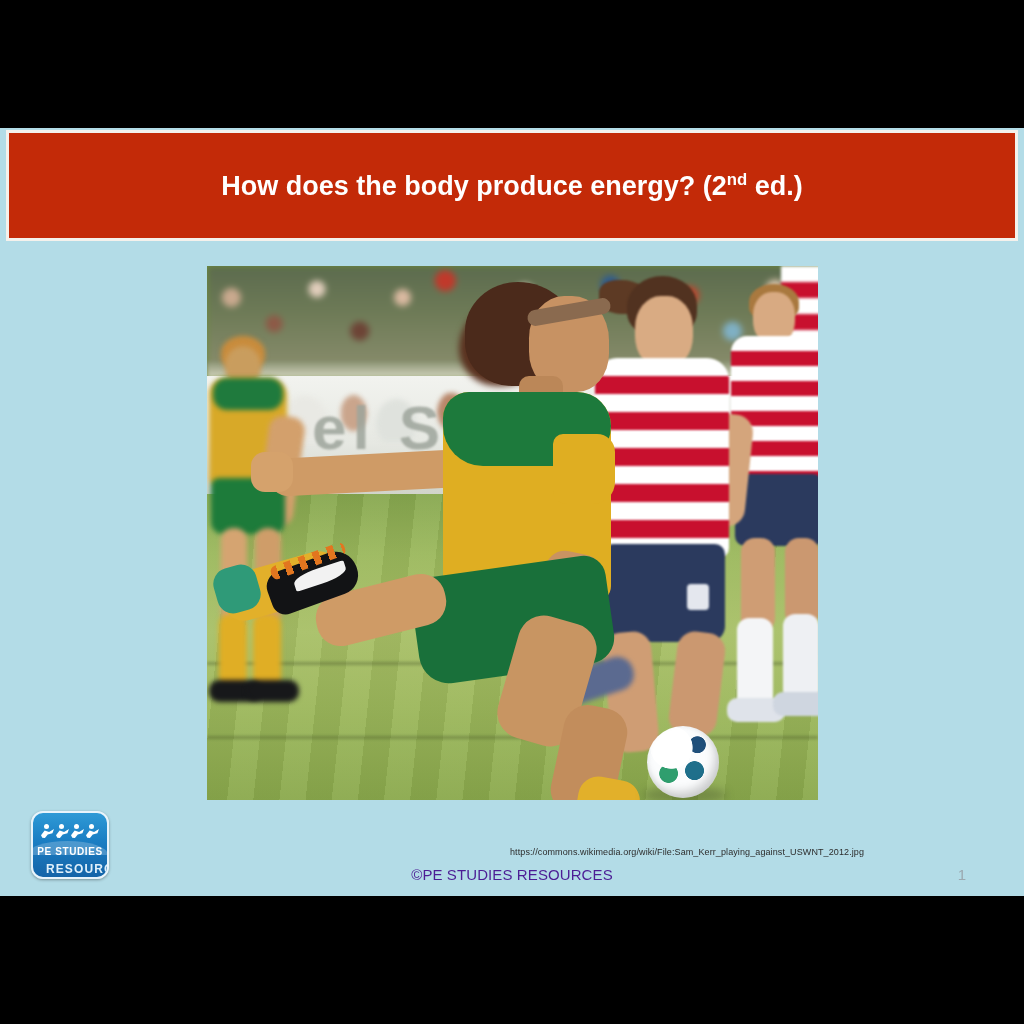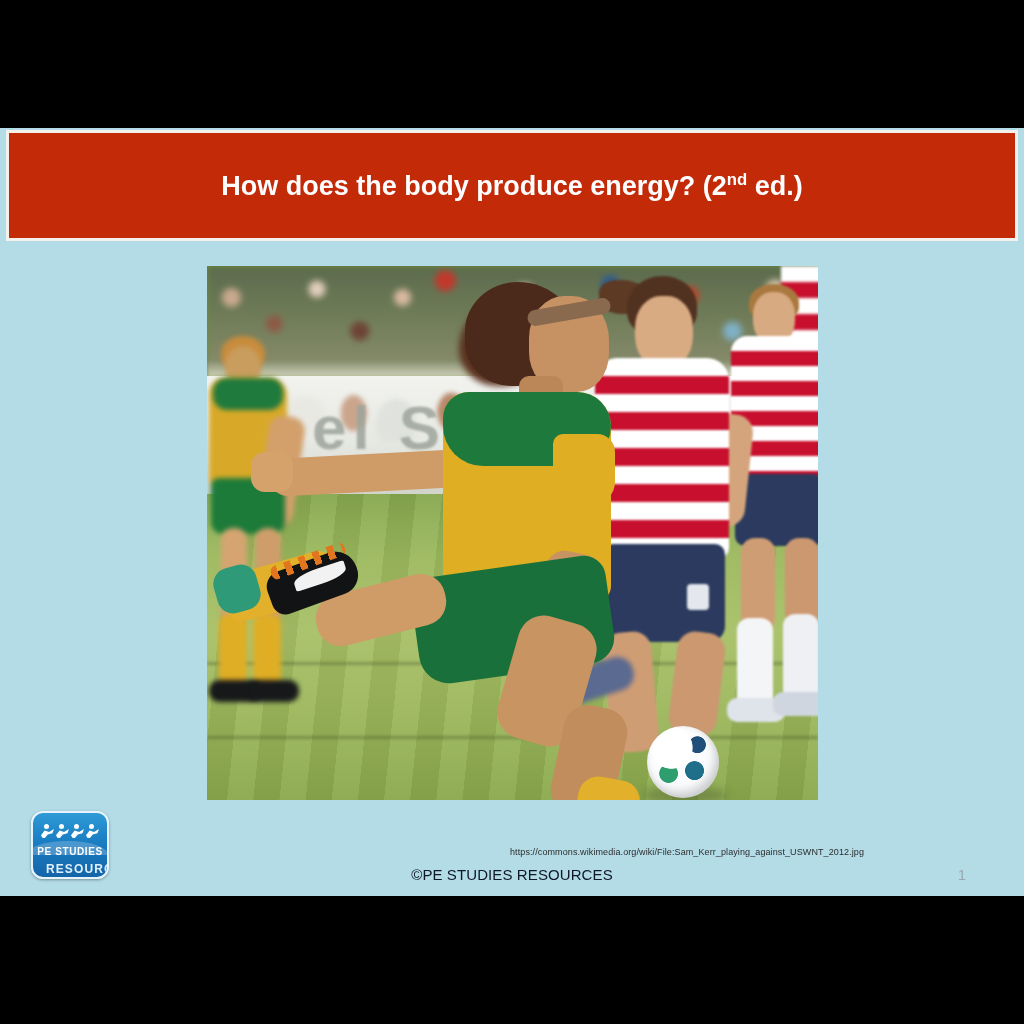--- a/index.html
+++ b/index.html
@@ -330,21 +330,21 @@
     padding-left: 13px;
   }
 
   
   #footer-copyright {
     position: absolute;
     left: 0;
     top: 738px;
     width: 100%;
     text-align: center;
-    color: #0f172a;
+    color: #4c1d95;
     font-size: 15px;
     font-family: "Liberation Sans", sans-serif;
     letter-spacing: .1px;
   }
   #footer-pagenum {
     position: absolute;
     right: 58px;
     top: 738px;
     color: #9aa8b0;
     font-size: 15px;

